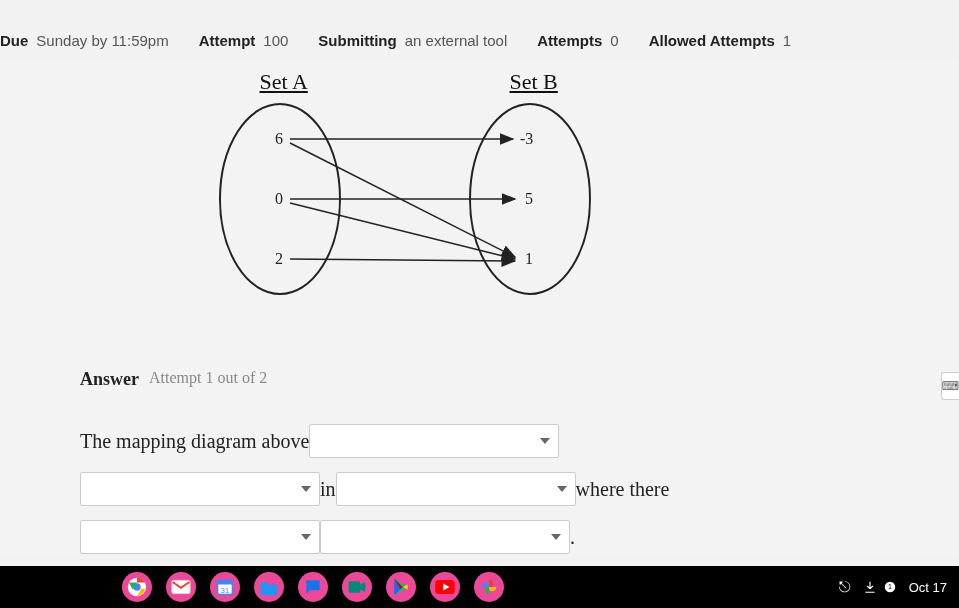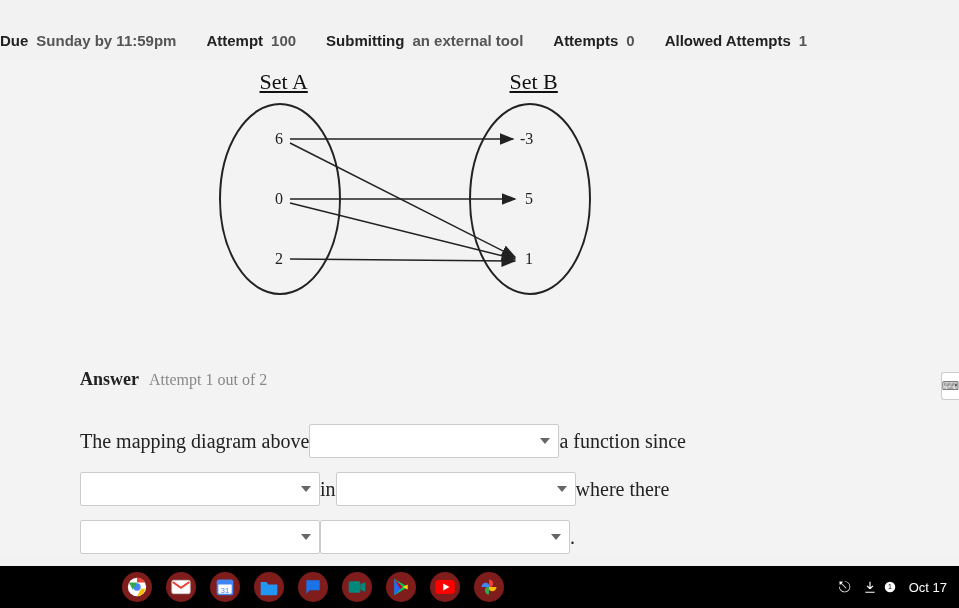--- a/index.html
+++ b/index.html
@@ -14,21 +14,21 @@
   .header {
     display: flex;
     align-items: center;
     padding: 4px 10px 10px 0;
     font-size: 15px;
     gap: 8px;
     color:#333;
     margin-top:28px;
   }
   .header .label { font-weight:700; color:#222; }
-  .header .val { color:#555; margin-right:22px;font-weight:bold; }
+  .header .val { color:#555; margin-right:22px; }
   .content {
     background:#f3f3f3;
     padding: 10px 20px 0 20px;
     position:relative;
   }
   .diagram-wrap {
     position:relative;
     width: 600px;
     height: 240px;
     margin: 0 auto 60px auto;
@@ -45,21 +45,20 @@
   svg.diagram { position:absolute; left:0; top:30px; }
   .diagram text { font-family: Georgia, serif; font-size:16px; fill:#222; }
   .answer-block {
     padding: 0 60px;
     font-family: Georgia, "Times New Roman", serif;
   }
   .answer-line1 {
     font-size: 18px;
     margin-bottom: 34px;
     display:flex;
-    align-items:center;
     gap:10px;
   }
   .answer-line1 .lbl { font-weight:700; color:#222; }
   .answer-line1 .sub { color:#888; font-size:16px; }
   .sentence {
     font-size: 20px;
     color:#222;
     display:flex;
     flex-wrap:wrap;
     align-items:center;
@@ -110,21 +109,21 @@
     display:flex;
     align-items:center;
     padding:0 12px;
     gap:16px;
     color:#fff;
   }
   .tb-left { display:flex; gap:14px; align-items:center; margin-left:110px;}
   .tb-icon {
     width:30px; height:30px;
     border-radius:50%;
-    background:#7f1d1d;
+    background:#ec4899;
     display:flex;
     align-items:center;
     justify-content:center;
     font-size:16px;
     cursor:pointer;
     flex-shrink:0;
   }
   .tb-icon svg { display:block; }
   .tb-right {
     margin-left:auto;
@@ -189,21 +188,20 @@
     <div class="answer-line1">
       <span class="lbl">Answer</span>
       <span class="sub">Attempt 1 out of 2</span>
     </div>
 
     <div class="sentence">
       <span>The mapping diagram above</span>
       <span class="dropdown med">
           <span class="chev"></span>
         </span>
-      <span>a function since</span>
     </div>
 
     <div class="sentence">
       <span class="dropdown small">
           <span class="chev"></span>
         </span>
       <span>in</span>
       <span class="dropdown small">
           <span class="chev"></span>
         </span>

